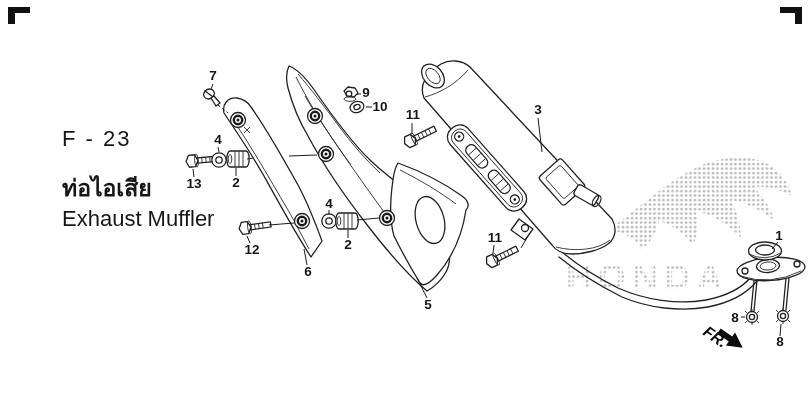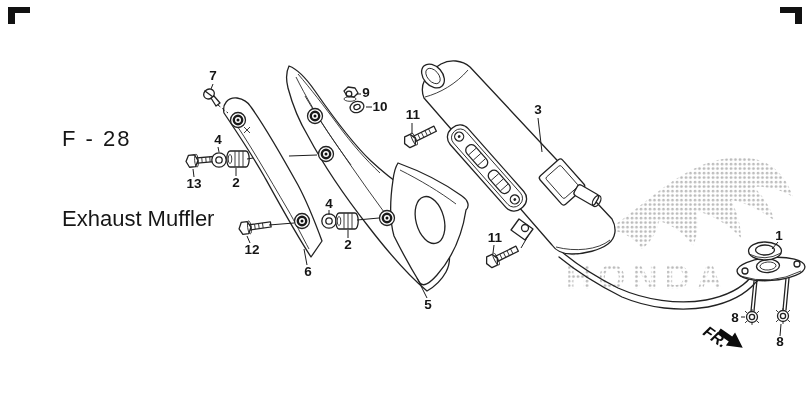--- a/index.html
+++ b/index.html
@@ -253,16 +253,17 @@
     </g>
 
     <g>
       <text class="fr" transform="translate(702,334) rotate(35)">FR.</text>
       <g transform="translate(719,331) rotate(35)">
         <path d="M0,-3 L14,-3 L14,-8 L29,0 L14,8 L14,3 L0,3 Z" fill="#0c0c0c"></path>
       </g>
     </g>
   </svg>
 
-  <div class="page-code">F - 28</div>
+  <div class="page-code">F - 23</div>
+  <div class="title-thai">ท่อไอเสีย</div>
   <div class="title-en">Exhaust Muffler</div>
 
 </div>
 
 </body></html>

